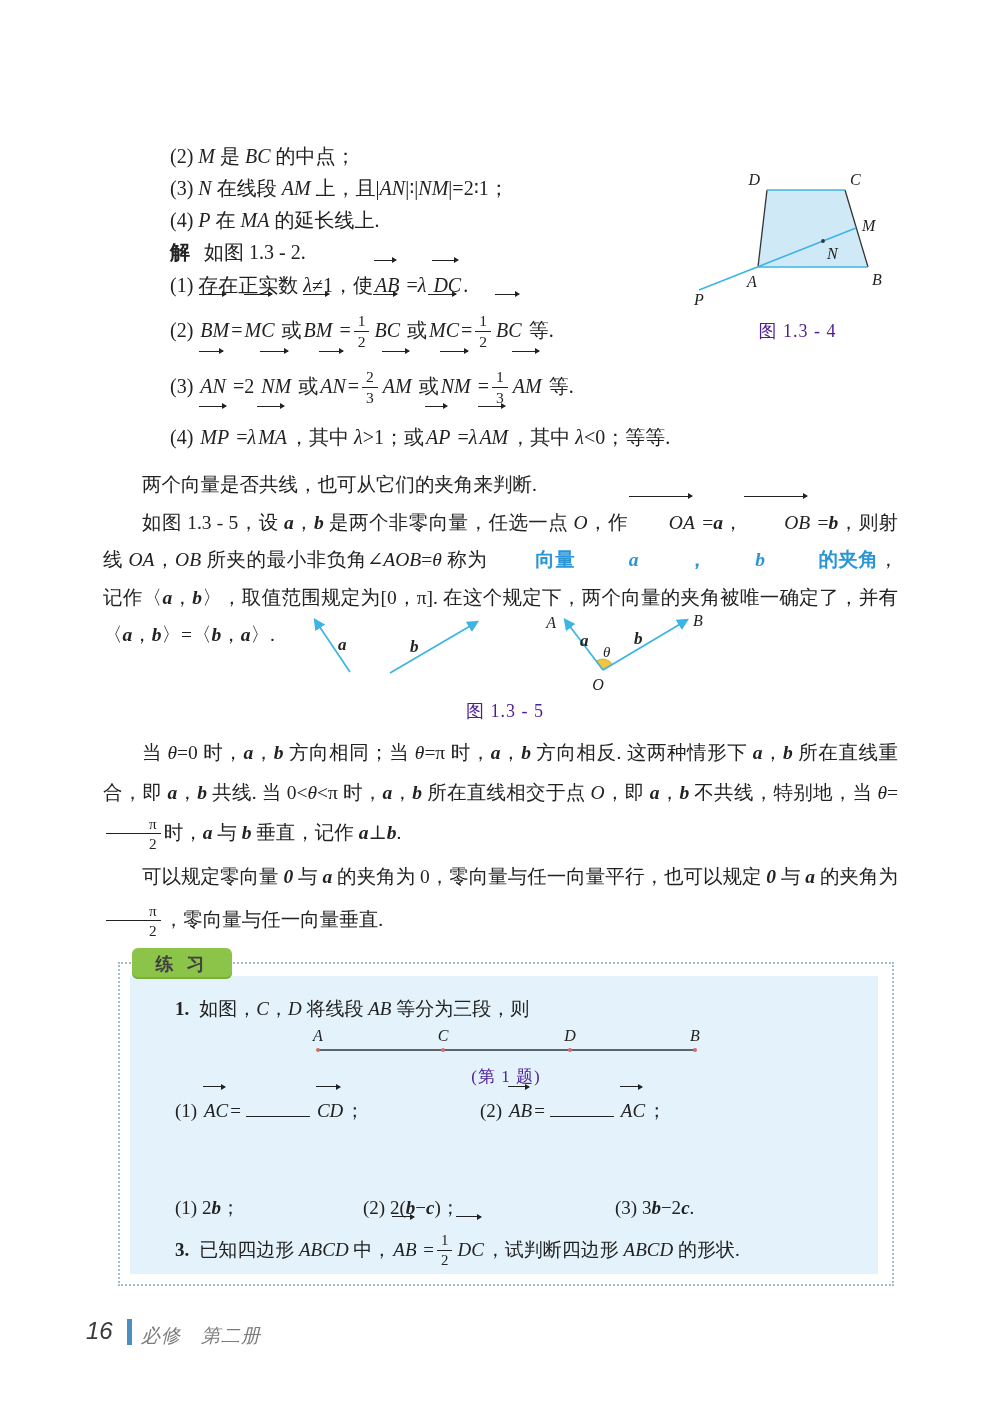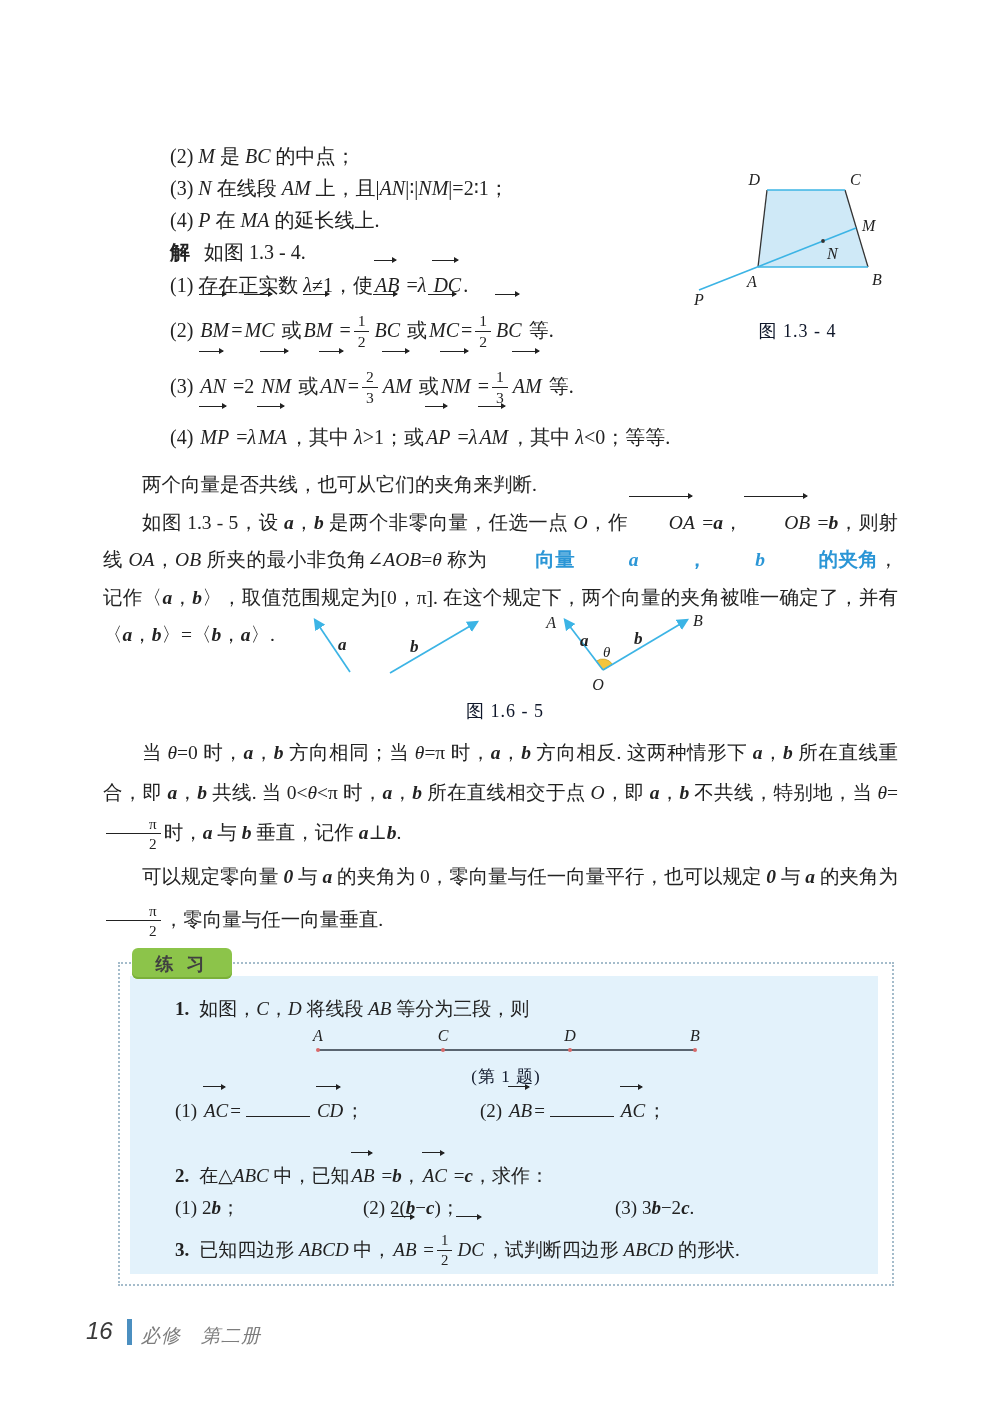--- a/index.html
+++ b/index.html
@@ -21,21 +21,21 @@
   .blank{display:inline-block;width:64px;height:2px;border-bottom:1.2px solid #222;
          margin:0 5px;vertical-align:baseline;}
   
   .solution{position:absolute;left:170px;top:140px;width:600px;font-size:20px;white-space:nowrap;}
   .sol-line{height:32px;line-height:32px;}
   .sol-line.tall{height:57px;line-height:57px;}
   .sol-line.med{height:46px;line-height:46px;}
   .jie{font-family:"Liberation Sans","DejaVu Sans",sans-serif;font-weight:bold;margin-right:14px;}
   
   .fig{position:absolute;}
-  .fig-caption{text-align:center;font-size:18px;color:#0f172a;letter-spacing:1px;}
+  .fig-caption{text-align:center;font-size:18px;color:#4c1d95;letter-spacing:1px;}
   svg text{font-family:"Liberation Serif","DejaVu Serif",serif;}
   
   .para{position:absolute;left:103px;width:795px;font-size:19.5px;text-align:justify;}
   .para p{margin:0;text-indent:2em;line-height:37.5px;}
   #para3{line-height:40px;}
   #para3 p{line-height:40px;}
   #para4 p{line-height:43px;}
   
   .practice{position:absolute;left:118px;top:948px;width:776px;height:338px;font-size:19px;}
   .pr-border{position:absolute;left:0;right:0;top:14px;bottom:0;border:2px dotted #a5bccb;}
@@ -58,21 +58,21 @@
 </head>
 <body>
 
 <div class="page">
 
   <div class="solution">
     <div class="sol-line">(2) <span class="mi">M</span> 是 <span class="mi">BC</span> 的中点；</div>
     <div class="sol-line">(3) <span class="mi">N</span> 在线段 <span class="mi">AM</span> 上，且|<span class="mi">AN</span>|∶|<span class="mi">NM</span>|=2∶1；</div>
     <div class="sol-line">(4) <span class="mi">P</span> 在 <span class="mi">MA</span> 的延长线上.</div>
     <div class="sol-line">
-      <span class="jie">解</span><span>如图 1.3 - 4.</span>
+      <span class="jie">解</span><span>如图 1.3 - 2.</span>
     </div>
     <div class="sol-line" style="height:34px;line-height:34px;font-family:Liberation Serif, serif;">(1) 存在正实数 <span class="mi">λ</span>≠1，使<span class="vec"><span class="vec-bar"></span>AB</span> =<span class="mi">λ</span> <span class="vec"><span class="vec-bar"></span>DC</span>.</div>
     <div class="sol-line tall">(2) <span class="vec"><span class="vec-bar"></span>BM</span>=<span class="vec"><span class="vec-bar"></span>MC</span> 或<span class="vec"><span class="vec-bar"></span>BM</span> =<span class="frac">
           <span class="num">1</span>
           <span class="den">2</span>
         </span><span class="vec"><span class="vec-bar"></span>BC</span> 或<span class="vec"><span class="vec-bar"></span>MC</span>=<span class="frac">
           <span class="num">1</span>
           <span class="den">2</span>
         </span><span class="vec"><span class="vec-bar"></span>BC</span> 等.</div>
     <div class="sol-line tall" style="height:55px;line-height:55px;">(3) <span class="vec"><span class="vec-bar"></span>AN</span> =2 <span class="vec"><span class="vec-bar"></span>NM</span> 或<span class="vec"><span class="vec-bar"></span>AN</span>=<span class="frac">
@@ -124,21 +124,21 @@
       <line x1="313" y1="70" x2="397" y2="20" stroke="#3cb4e5" stroke-width="1.7" marker-end="url(#ah)"></line>
       <text x="48" y="50" font-size="17" font-style="italic" font-weight="bold" fill="#222">a</text>
       <text x="120" y="52" font-size="17" font-style="italic" font-weight="bold" fill="#222">b</text>
       <text x="266" y="28" text-anchor="end" font-size="16" font-style="italic" fill="#222">A</text>
       <text x="403" y="26" font-size="16" font-style="italic" fill="#222">B</text>
       <text x="290" y="46" font-size="17" font-style="italic" font-weight="bold" fill="#222">a</text>
       <text x="344" y="44" font-size="17" font-style="italic" font-weight="bold" fill="#222">b</text>
       <text x="313" y="57" font-size="15" font-style="italic" fill="#222">θ</text>
       <text x="308" y="90" text-anchor="middle" font-size="16" font-style="italic" fill="#222">O</text>
     </svg>
-    <div class="fig-caption">图 1.6 - 5</div>
+    <div class="fig-caption">图 1.3 - 5</div>
   </div>
 
   <div class="para" id="para3" style="top:733px;">
     <p>当 <span class="mi">θ</span>=0 时，<span class="mb">a</span>，<span class="mb">b</span> 方向相同；当 <span class="mi">θ</span>=π 时，<span class="mb">a</span>，<span class="mb">b</span> 方向相反. 这两种情形下 <span class="mb">a</span>，<span class="mb">b</span> 所在直线重合，即 <span class="mb">a</span>，<span class="mb">b</span> 共线. 当 0&lt;<span class="mi">θ</span>&lt;π 时，<span class="mb">a</span>，<span class="mb">b</span> 所在直线相交于点 <span class="mi">O</span>，即 <span class="mb">a</span>，<span class="mb">b</span> 不共线，特别地，当 <span class="mi">θ</span>=<span class="frac">
           <span class="num">π</span>
           <span class="den">2</span>
         </span>时，<span class="mb">a</span> 与 <span class="mb">b</span> 垂直，记作 <span class="mb">a</span>⊥<span class="mb">b</span>.</p>
   </div>
   <div class="para" id="para4" style="top:855px;">
     <p>可以规定零向量 <span class="mb">0</span> 与 <span class="mb">a</span> 的夹角为 0，零向量与任一向量平行，也可以规定 <span class="mb">0</span> 与 <span class="mb">a</span> 的夹角为<span class="frac">
@@ -170,23 +170,20 @@
         <text x="270" y="13" text-anchor="middle" font-size="16" font-style="italic" fill="#222">D</text>
         <text x="395" y="13" text-anchor="middle" font-size="16" font-style="italic" fill="#222">B</text>
       </svg>
     </div>
     <div class="pr-line fig-caption" style="top:114px;left:0;right:0;font-size:17px;">(第 1 题)</div>
 
     <div class="pr-line" style="top:146px;line-height:34px;">
       <span class="pr-sub" style="width:305px;">(1) <span class="vec"><span class="vec-bar"></span>AC</span>=<span class="blank"></span><span class="vec"><span class="vec-bar"></span>CD</span>；</span><span class="pr-sub">(2) <span class="vec"><span class="vec-bar"></span>AB</span>=<span class="blank"></span><span class="vec"><span class="vec-bar"></span>AC</span>；</span>
     </div>
 
-    <div class="pr-line" style="top:212px;line-height:32px;">
-      <span class="pr-num">2.</span><span>在△<span class="mi">ABC</span> 中，已知<span class="vec"><span class="vec-bar"></span>AB</span> =<span class="mb">b</span>，<span class="vec"><span class="vec-bar"></span>AC</span> =<span class="mb">c</span>，求作：</span>
-    </div>
     <div class="pr-line" style="top:244px;line-height:32px;">
       <span class="pr-sub" style="width:188px;">(1) 2<span class="mb">b</span>；</span><span class="pr-sub" style="width:252px;">(2) 2(<span class="mb">b</span>−<span class="mb">c</span>)；</span><span class="pr-sub">(3) 3<span class="mb">b</span>−2<span class="mb">c</span>.</span>
     </div>
 
     <div class="pr-line" style="top:276px;line-height:52px;white-space:nowrap;">
       <span class="pr-num">3.</span><span>已知四边形 <span class="mi">ABCD</span> 中，<span class="vec"><span class="vec-bar"></span>AB</span> =<span class="frac">
             <span class="num">1</span>
             <span class="den">2</span>
           </span><span class="vec"><span class="vec-bar"></span>DC</span>，试判断四边形 <span class="mi">ABCD</span> 的形状.</span>
     </div>

